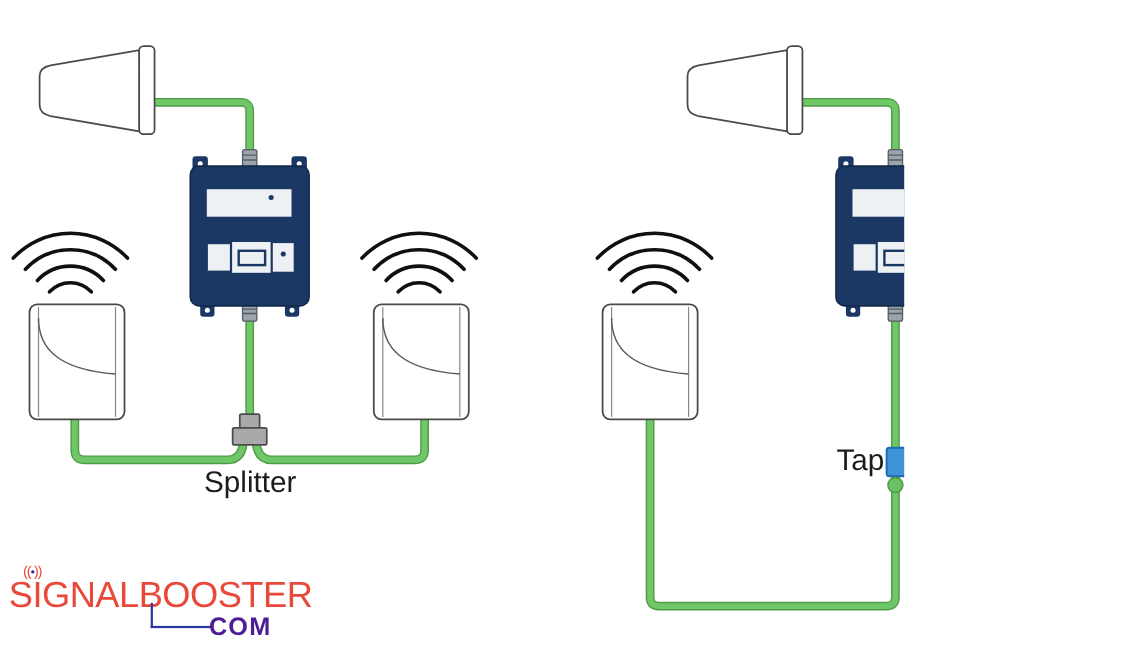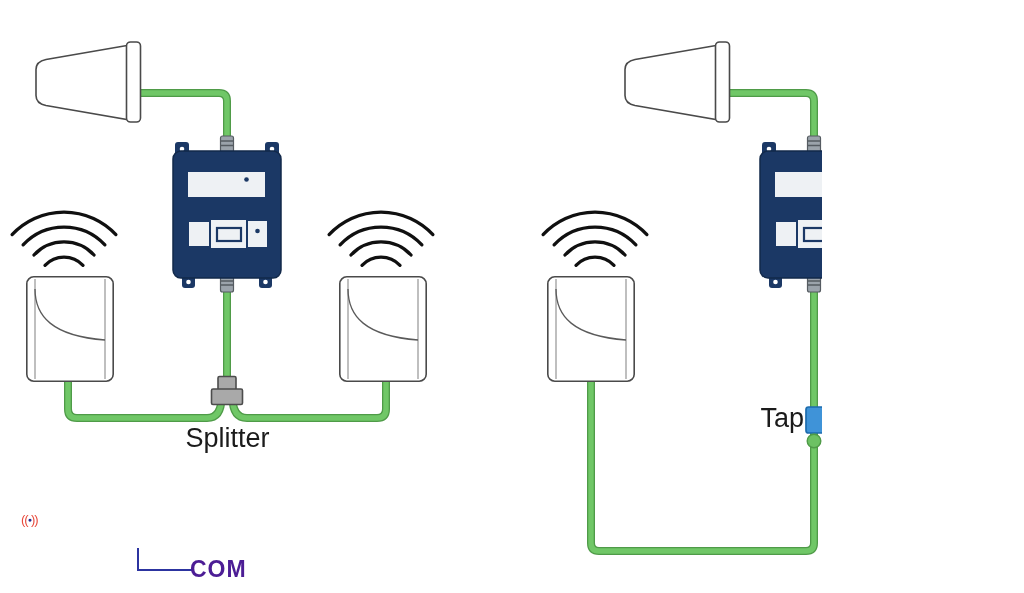--- a/index.html
+++ b/index.html
@@ -179,17 +179,18 @@
       <circle class="dotg" cx="841.5" cy="419.5" r="4.6"></circle>
       <circle class="dotg" cx="814" cy="441" r="6.8"></circle>
     </g>
   </svg>
 
   <div class="diagram-label splitter-label">Splitter</div>
   <div class="diagram-label tap-label">Tap</div>
 
   <div class="logo">
     <span class="logo-icon"><span class="p">((</span><span class="d">●</span><span class="p">))</span></span>
+    <span class="logo-name">SIGNALBOOSTER</span>
     <span class="logo-line"></span>
     <span class="logo-tld">COM</span>
   </div>
 
 </div>
 
 </body></html>

